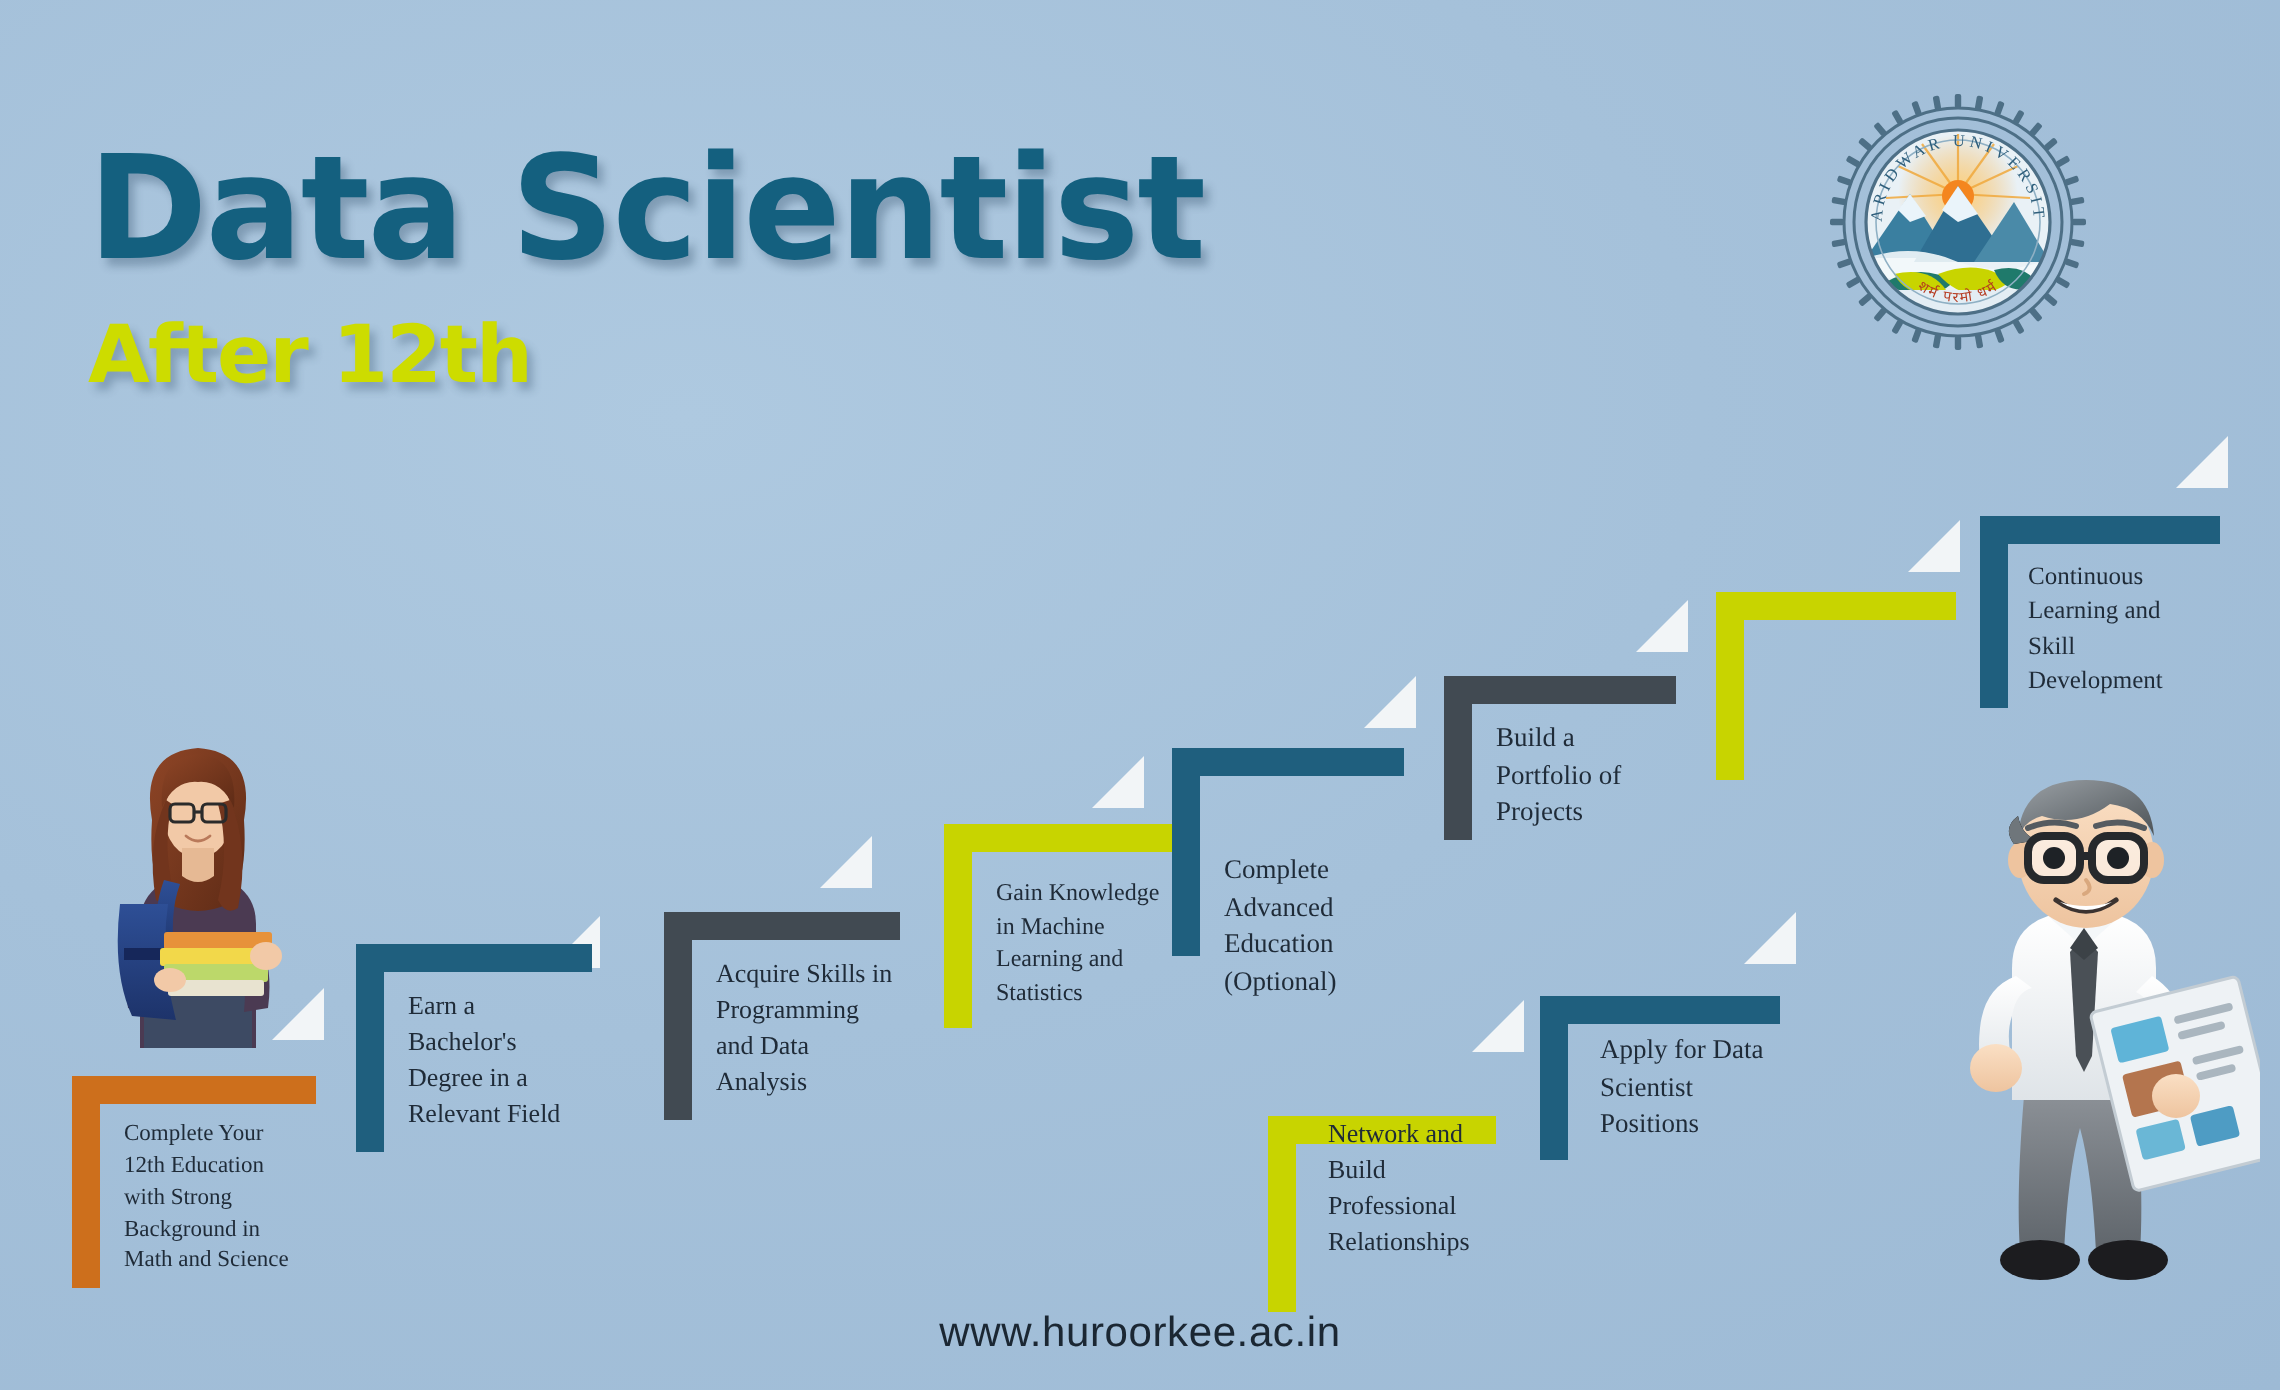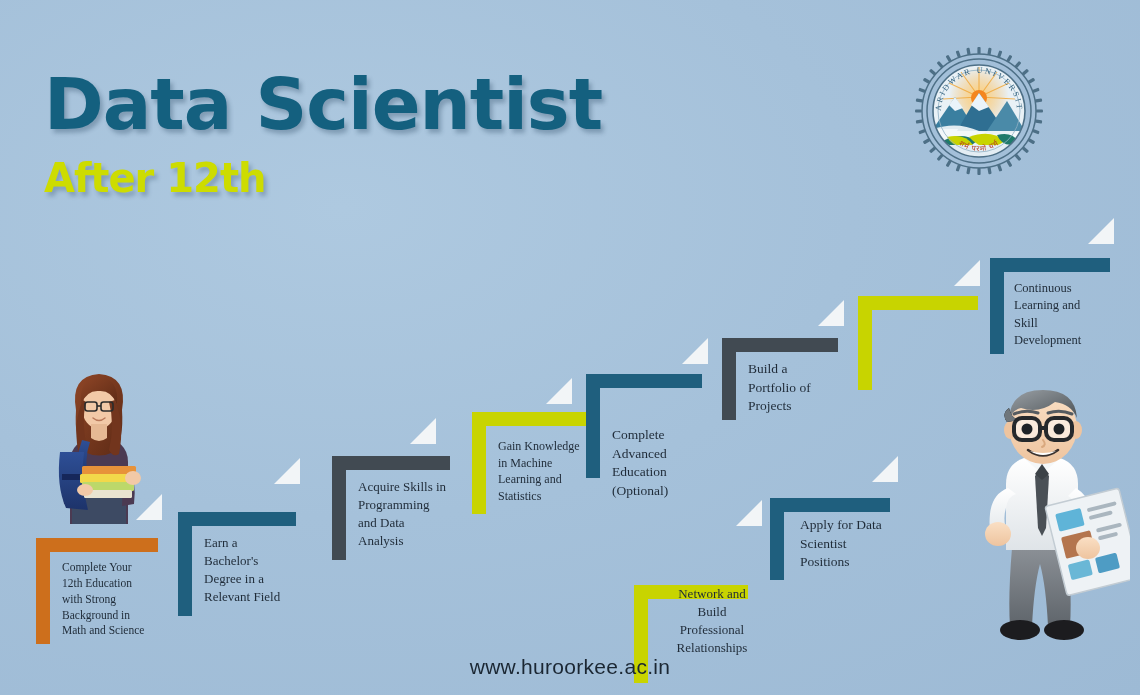--- a/index.html
+++ b/index.html
@@ -306,21 +306,21 @@
   <div id="steps-layer">
       <div class="step" style="left: 36px; top: 538px; width: 222px; height: 106px;">
         <div class="bar-h" style="width: 122px; background: rgb(205, 111, 28);"></div>
         <div class="bar-v" style="height: 106px; background: rgb(205, 111, 28);"></div>
         <div class="label" style="left: 26px; top: 22px; width: 100px; font-size: 11.5px;">Complete Your
 12th Education
 with Strong
 Background in
 Math and Science</div>
       </div>
-      <div class="step" style="left: 178px; top: 512px; width: 216px; height: 104px; padding-left: 23px;">
+      <div class="step" style="left: 178px; top: 472px; width: 216px; height: 104px; padding-left: 23px;">
         <div class="bar-h" style="width: 118px; background: rgb(31, 95, 126);"></div>
         <div class="bar-v" style="height: 104px; background: rgb(31, 95, 126);"></div>
         <div class="label" style="left: 26px; top: 22px; width: 98px; font-size: 13px;">Earn a
 Bachelor's
 Degree in a
 Relevant Field</div>
       </div>
       <div class="step" style="left: 332px; top: 456px; width: 220px; height: 104px;">
         <div class="bar-h" style="width: 118px; background: rgb(65, 74, 82);"></div>
         <div class="bar-v" style="height: 104px; background: rgb(65, 74, 82);"></div>
@@ -357,21 +357,21 @@
         <div class="bar-v" style="height: 94px; background: rgb(200, 212, 0);"></div>
       </div>
       <div class="step" style="left: 990px; top: 258px; width: 220px; height: 96px;">
         <div class="bar-h" style="width: 120px; background: rgb(31, 95, 126);"></div>
         <div class="bar-v" style="height: 96px; background: rgb(31, 95, 126);"></div>
         <div class="label" style="left: 24px; top: 22px; width: 100px; font-size: 12.5px;">Continuous
 Learning and
 Skill
 Development</div>
       </div>
-      <div class="step" style="left: 634px; top: 585px; width: 210px; height: 98px; text-align: center;">
+      <div class="step" style="left: 634px; top: 558px; width: 210px; height: 98px;">
         <div class="bar-h" style="width: 114px; background: rgb(200, 212, 0);"></div>
         <div class="bar-v" style="height: 98px; background: rgb(200, 212, 0);"></div>
         <div class="label" style="left: 30px; top: 0px; width: 96px; font-size: 13px;">Network and
 Build
 Professional
 Relationships</div>
       </div>
       <div class="step" style="left: 770px; top: 498px; width: 216px; height: 82px;">
         <div class="bar-h" style="width: 120px; background: rgb(31, 95, 126);"></div>
         <div class="bar-v" style="height: 82px; background: rgb(31, 95, 126);"></div>

